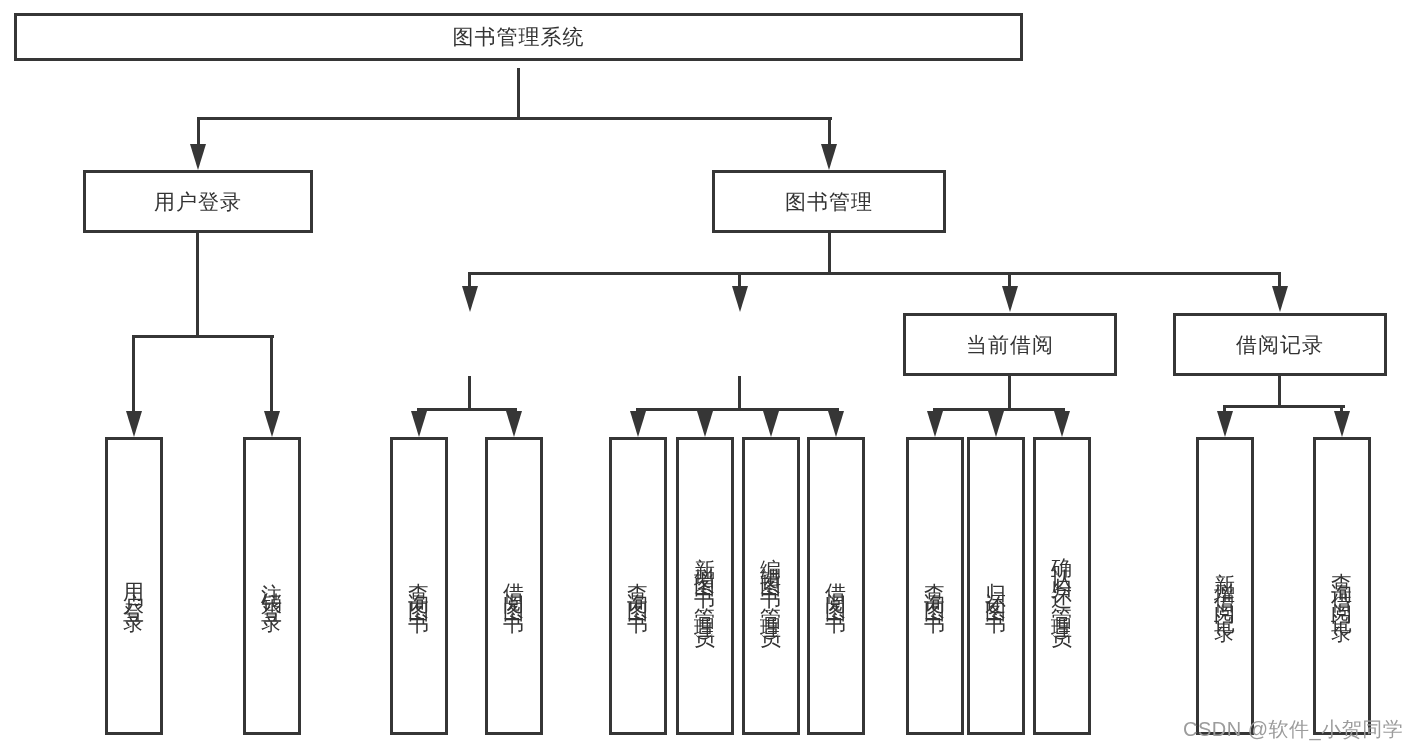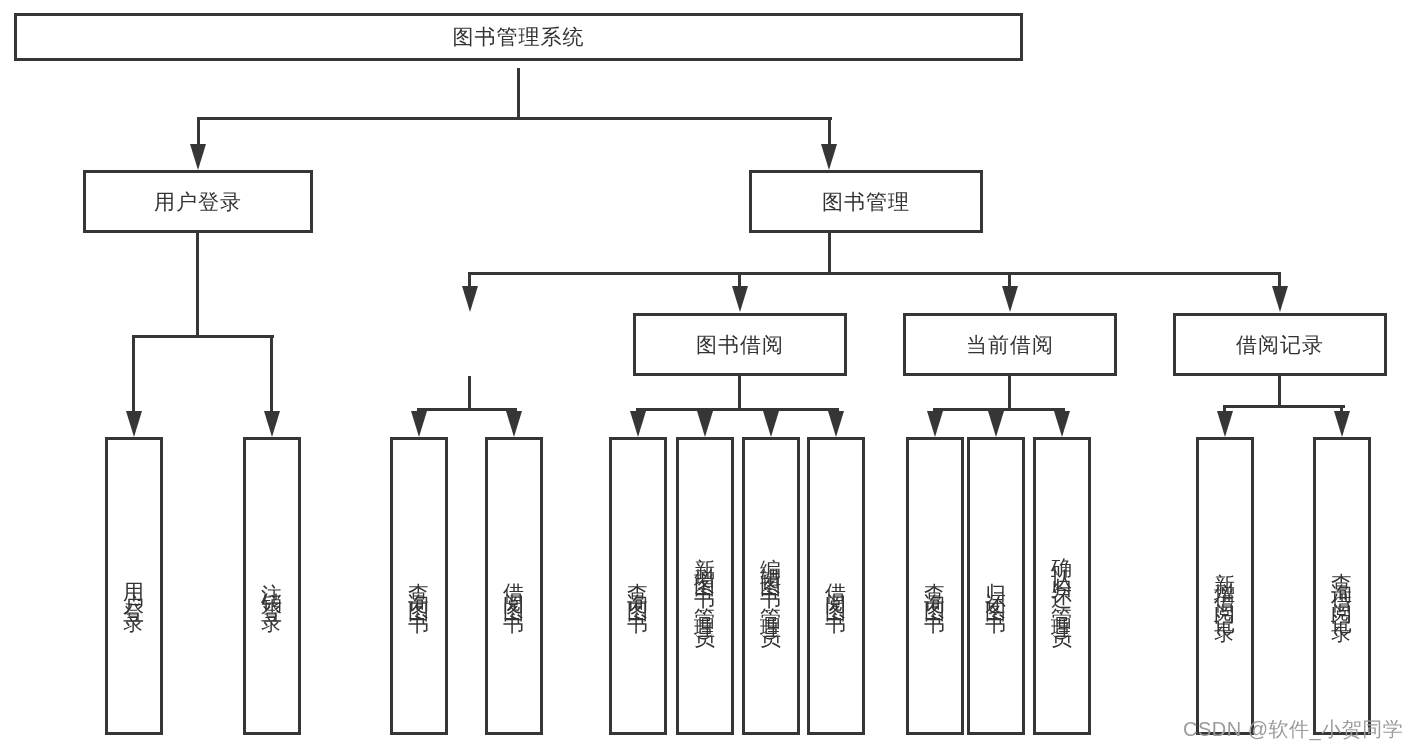--- a/index.html
+++ b/index.html
@@ -46,21 +46,21 @@
   <div class="l" style="left:517px; top:68px; width:3px; height:52px;"></div>
   <div class="l" style="left:197px; top:117px; width:635px; height:3px;"></div>
   <div class="l" style="left:197px; top:117px; width:3px; height:29px;"></div>
   <div class="l" style="left:828px; top:117px; width:3px; height:29px;"></div>
   <div class="a" style="left:190px; top:144px;"></div>
   <div class="a" style="left:821px; top:144px;"></div>
 
   <div class="hbox" style="left:83px; top:170px; width:230px; height:63px;">
     <span>用户登录</span>
   </div>
-  <div class="hbox" style="left:749px; top:170px; width:234px; height:63px;">
+  <div class="hbox" style="left:712px; top:170px; width:234px; height:63px;">
     <span>图书管理</span>
   </div>
 
   <div class="l" style="left:196px; top:233px; width:3px; height:102px;"></div>
   <div class="l" style="left:132px; top:335px; width:142px; height:3px;"></div>
   <div class="l" style="left:132px; top:335px; width:3px; height:78px;"></div>
   <div class="l" style="left:270px; top:335px; width:3px; height:78px;"></div>
   <div class="a" style="left:126px; top:411px;"></div>
   <div class="a" style="left:264px; top:411px;"></div>
 
@@ -68,23 +68,20 @@
   <div class="l" style="left:468px; top:272px; width:813px; height:3px;"></div>
   <div class="l" style="left:468px; top:272px; width:3px; height:16px;"></div>
   <div class="l" style="left:738px; top:272px; width:3px; height:16px;"></div>
   <div class="l" style="left:1008px; top:272px; width:3px; height:16px;"></div>
   <div class="l" style="left:1278px; top:272px; width:3px; height:16px;"></div>
   <div class="a" style="left:462px; top:286px;"></div>
   <div class="a" style="left:732px; top:286px;"></div>
   <div class="a" style="left:1002px; top:286px;"></div>
   <div class="a" style="left:1272px; top:286px;"></div>
 
-  <div class="hbox" style="left:633px; top:313px; width:214px; height:63px;">
-    <span>图书借阅</span>
-  </div>
   <div class="hbox" style="left:903px; top:313px; width:214px; height:63px;">
     <span>当前借阅</span>
   </div>
   <div class="hbox" style="left:1173px; top:313px; width:214px; height:63px;">
     <span>借阅记录</span>
   </div>
 
   <div class="l" style="left:468px; top:376px; width:3px; height:32px;"></div>
   <div class="l" style="left:417px; top:408px; width:100px; height:3px;"></div>
   <div class="a" style="left:411px; top:411px;"></div>

